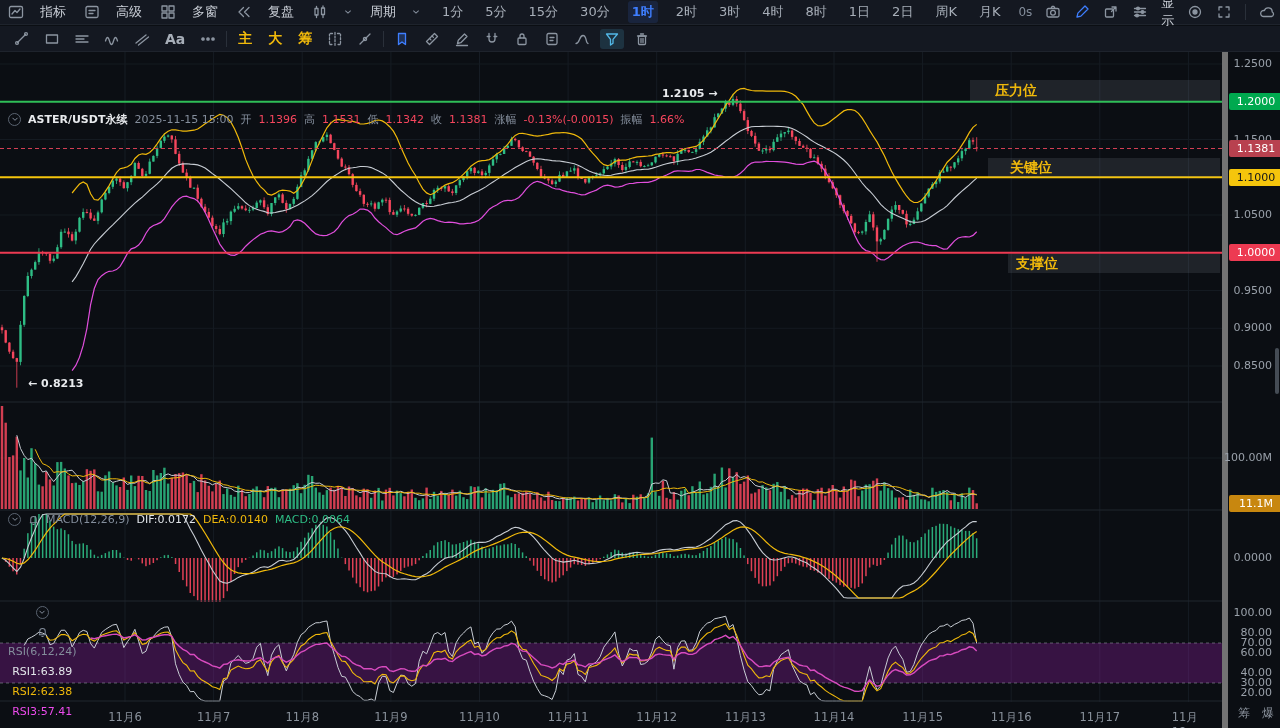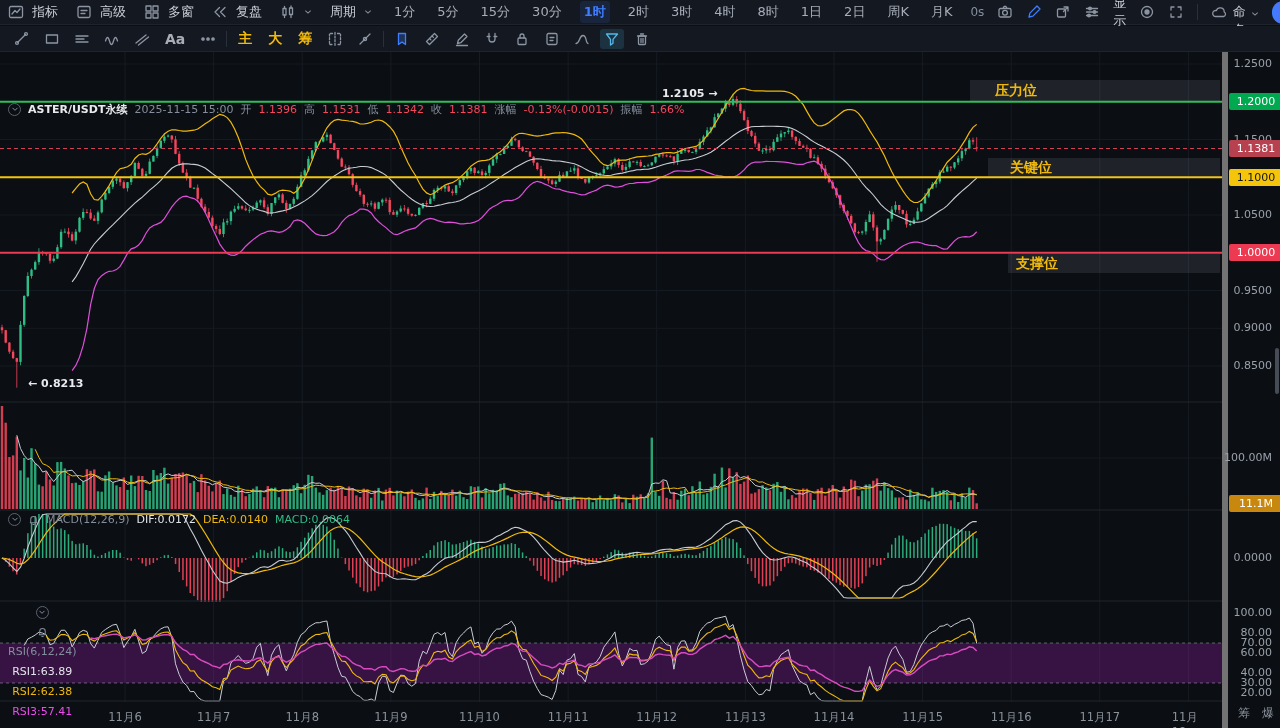--- a/index.html
+++ b/index.html
@@ -1,21 +1,21 @@
 <!DOCTYPE html>
 <html><head>
 <meta charset="utf-8">
 <style>
   html,body{margin:0;padding:0;background:#06080b;}
   *{box-sizing:border-box;font-family:"DejaVu Sans","Liberation Sans",sans-serif;}
   .root{position:relative;width:1280px;height:728px;background:#0B0E13;overflow:hidden;color:#C9CED6;}
   
   .topbar{position:absolute;left:0;top:0;width:1280px;height:25px;background:#141821;
     border-bottom:1px solid #1E232C;display:flex;align-items:center;padding:0 8px;font-size:13px;}
-  .tb-item{display:flex;align-items:center;gap:8px;margin-right:18px;cursor:pointer;color:#C9CED6;white-space:nowrap;}
+  .tb-item{display:flex;align-items:center;gap:16px;margin-right:18px;cursor:pointer;color:#C9CED6;white-space:nowrap;}
   .tb-item svg{display:block;}
   .tf{margin-right:14px;cursor:pointer;color:#A7AEB8;font-size:13px;padding:2px 4px;border-radius:3px;white-space:nowrap;}
   .tf.sel{color:#3E7EFF;background:rgba(62,126,255,.13);font-weight:bold;}
   .topbar-right{margin-left:auto;display:flex;align-items:center;gap:13px;}
   .icon-btn{display:flex;align-items:center;cursor:pointer;}
   .vdiv{width:1px;height:16px;background:#2A303A;}
   .ai-pill{background:linear-gradient(90deg,#3E7EFF,#9C3EF0);color:#fff;font-size:12px;font-weight:bold;
     padding:3px 11px;border-radius:11px;cursor:pointer;white-space:nowrap;}
   .drawbar{position:absolute;left:0;top:26px;width:1280px;height:26px;background:#141821;
     border-bottom:1px solid #1E232C;display:flex;align-items:center;padding:0 10px;gap:6px;}
@@ -1406,21 +1406,21 @@
 <path d="M24.2 593.4L27.8 587.0L31.5 585.2L35.2 583.0L38.9 580.2L42.6 581.1L46.3 582.8L50.0 592.8L53.7 591.3L57.4 584.5L61.1 578.3L64.8 578.2L68.5 583.2L72.1 594.9L75.8 588.1L79.5 580.6L83.2 578.3L86.9 579.5L90.6 591.6L94.3 596.1L98.0 588.3L101.7 580.4L105.4 577.5L109.1 575.1L112.8 573.0L116.5 572.3L120.1 581.7L123.8 595.6L127.5 589.6L131.2 584.7L134.9 577.3L138.6 589.1L142.3 601.5L146.0 599.2L149.7 588.3L153.4 584.5L157.1 580.1L160.8 576.9L164.4 575.2L168.1 574.8L171.8 585.1L175.5 611.8L179.2 622.5L182.9 630.1L186.6 633.4L190.3 639.7L194.0 639.5L197.7 645.1L201.4 647.9L205.1 649.0L208.8 649.0L212.4 649.0L216.1 649.0L219.8 649.0L223.5 629.0L227.2 626.5L230.9 611.0L234.6 607.1L238.3 603.5L242.0 607.9L245.7 611.3L249.4 610.3L253.1 606.3L256.7 595.2L260.4 591.4L264.1 611.0L267.8 623.6L271.5 603.1L275.2 596.1L278.9 592.7L282.6 609.7L286.3 618.9L290.0 610.0L293.7 602.7L297.4 590.2L301.1 582.7L304.7 580.1L308.4 575.4L312.1 572.9L315.8 570.8L319.5 570.7L323.2 569.6L326.9 569.0L330.6 590.1L334.3 602.7L338.0 615.5L341.7 624.3L345.4 625.1L349.0 631.9L352.7 639.5L356.4 642.8L360.1 644.6L363.8 648.3L367.5 648.3L371.2 647.0L374.9 649.0L378.6 630.8L382.3 624.2L386.0 624.8L389.7 638.5L393.4 640.5L397.0 631.3L400.7 623.1L404.4 623.6L408.1 631.7L411.8 634.2L415.5 631.5L419.2 609.1L422.9 599.2L426.6 601.8L430.3 592.4L434.0 582.3L437.7 580.5L441.3 583.0L445.0 580.5L448.7 599.7L452.4 604.5L456.1 590.7L459.8 584.6L463.5 581.1L467.2 577.1L470.9 574.9L474.6 592.0L478.3 590.0L482.0 601.3L485.7 597.2L489.3 586.5L493.0 580.7L496.7 577.1L500.4 576.9L504.1 573.2L507.8 572.1L511.5 569.1L515.2 574.7L518.9 597.7L522.6 606.8L526.3 608.2L530.0 619.6L533.6 629.3L537.3 636.5L541.0 642.6L544.7 643.8L548.4 645.2L552.1 647.5L555.8 638.4L559.5 618.0L563.2 622.6L566.9 608.2L570.6 606.6L574.3 601.6L578.0 622.4L581.6 624.5L585.3 629.9L589.0 614.4L592.7 612.3L596.4 610.0L600.1 604.7L603.8 595.2L607.5 590.2L611.2 585.5L614.9 579.9L618.6 601.4L622.3 614.0L625.9 606.9L629.6 596.4L633.3 598.7L637.0 598.4L640.7 612.5L644.4 611.8L648.1 609.0L651.8 599.7L655.5 587.4L659.2 584.1L662.9 588.8L666.6 592.7L670.3 593.7L673.9 617.2L677.6 595.5L681.3 589.0L685.0 588.9L688.7 598.3L692.4 597.9L696.1 590.9L699.8 579.4L703.5 574.8L707.2 571.2L710.9 569.9L714.6 566.8L718.2 566.0L721.9 565.2L725.6 564.2L729.3 575.2L733.0 572.5L736.7 586.3L740.4 603.7L744.1 618.1L747.8 629.7L751.5 633.7L755.2 638.9L758.9 642.8L762.6 642.1L766.2 637.5L769.9 638.8L773.6 617.4L777.3 608.9L781.0 602.7L784.7 600.1L788.4 597.6L792.1 613.4L795.8 621.2L799.5 628.7L803.2 631.4L806.9 633.0L810.5 642.7L814.2 640.4L817.9 645.8L821.6 648.6L825.3 649.0L829.0 649.0L832.7 649.0L836.4 649.0L840.1 649.0L843.8 649.0L847.5 649.0L851.2 649.0L854.9 649.0L858.5 649.0L862.2 649.0L865.9 629.2L869.6 614.5L873.3 628.7L877.0 637.8L880.7 633.9L884.4 619.1L888.1 605.9L891.8 597.8L895.5 594.1L899.2 601.8L902.8 607.4L906.5 620.2L910.2 619.5L913.9 612.4L917.6 601.1L921.3 593.0L925.0 587.5L928.7 582.4L932.4 579.9L936.1 578.4L939.8 574.3L943.5 573.9L947.2 572.0L950.8 575.0L954.5 572.4L958.2 570.7L961.9 568.4L965.6 567.8L969.3 566.0L973.0 571.2L976.7 591.5" stroke="#C8CDD4" stroke-width="1"></path>
 <path d="M46.3 584.4L50.0 588.2L53.7 587.8L57.4 585.4L61.1 582.6L64.8 582.6L68.5 584.3L72.1 588.7L75.8 586.5L79.5 583.4L83.2 582.3L86.9 582.8L90.6 587.3L94.3 589.1L98.0 586.6L101.7 583.3L105.4 581.8L109.1 580.5L112.8 579.3L116.5 578.8L120.1 582.3L123.8 588.0L127.5 586.0L131.2 584.2L134.9 580.7L138.6 586.1L142.3 592.3L146.0 591.4L149.7 587.2L153.4 585.4L157.1 583.2L160.8 581.3L164.4 580.3L168.1 580.1L171.8 584.3L175.5 597.7L179.2 604.8L182.9 610.6L186.6 613.2L190.3 619.0L194.0 618.9L197.7 624.4L201.4 627.7L205.1 629.8L208.8 632.0L212.4 634.8L216.1 635.8L219.8 637.4L223.5 626.8L227.2 625.7L230.9 618.1L234.6 616.0L238.3 614.1L242.0 615.7L245.7 616.8L249.4 616.4L253.1 614.8L256.7 609.7L260.4 607.7L264.1 614.0L267.8 619.4L271.5 609.6L275.2 605.5L278.9 603.4L282.6 610.8L286.3 615.5L290.0 611.2L293.7 607.4L297.4 599.7L301.1 594.0L304.7 591.8L308.4 587.5L312.1 584.8L315.8 582.5L319.5 582.4L323.2 581.1L326.9 580.5L330.6 589.6L334.3 595.9L338.0 603.2L341.7 609.1L345.4 609.6L349.0 614.4L352.7 620.7L356.4 623.9L360.1 625.7L363.8 629.8L367.5 629.8L371.2 629.4L374.9 631.9L378.6 625.1L382.3 622.4L386.0 622.7L389.7 629.6L393.4 630.9L397.0 627.3L400.7 623.9L404.4 624.1L408.1 627.5L411.8 628.7L415.5 627.7L419.2 618.5L422.9 613.2L426.6 614.0L430.3 608.5L434.0 600.8L437.7 599.3L441.3 600.1L445.0 598.2L448.7 605.1L452.4 607.0L456.1 599.8L459.8 595.8L463.5 593.2L467.2 590.0L470.9 588.0L474.6 595.4L478.3 594.3L482.0 599.4L485.7 597.6L489.3 592.1L493.0 588.4L496.7 585.7L500.4 585.6L504.1 582.7L507.8 581.7L511.5 578.9L515.2 581.3L518.9 592.3L522.6 597.3L526.3 598.1L530.0 604.7L533.6 611.5L537.3 617.3L541.0 623.4L544.7 624.6L548.4 626.0L552.1 628.5L555.8 625.2L559.5 616.7L563.2 619.0L566.9 612.1L570.6 611.3L574.3 608.8L578.0 618.3L581.6 619.4L585.3 622.4L589.0 615.5L592.7 614.5L596.4 613.4L600.1 611.0L603.8 606.2L607.5 603.3L611.2 600.2L614.9 596.0L618.6 604.7L622.3 610.8L625.9 607.4L629.6 601.9L633.3 602.9L637.0 602.7L640.7 608.9L644.4 608.6L648.1 607.6L651.8 603.8L655.5 597.4L659.2 595.2L662.9 597.0L666.6 598.4L670.3 598.8L673.9 608.4L677.6 598.8L681.3 595.1L685.0 595.0L688.7 599.1L692.4 598.9L696.1 595.7L699.8 588.7L703.5 584.9L707.2 581.3L710.9 579.9L714.6 575.9L718.2 574.7L721.9 573.3L725.6 571.7L729.3 577.5L733.0 575.6L736.7 583.1L740.4 593.6L744.1 603.7L747.8 613.2L751.5 616.8L755.2 621.8L758.9 625.9L762.6 625.6L766.2 623.8L769.9 624.7L773.6 615.9L777.3 611.7L781.0 608.5L784.7 607.1L788.4 605.8L792.1 612.2L795.8 616.0L799.5 620.1L803.2 621.6L806.9 622.5L810.5 629.0L814.2 628.2L817.9 632.3L821.6 635.0L825.3 638.4L829.0 640.9L832.7 643.0L836.4 645.1L840.1 647.4L843.8 648.7L847.5 649.0L851.2 649.0L854.9 649.0L858.5 649.0L862.2 649.0L865.9 637.5L869.6 628.7L873.3 634.4L877.0 638.9L880.7 636.7L884.4 628.0L888.1 619.2L891.8 613.1L895.5 610.2L899.2 613.3L902.8 615.6L906.5 621.4L910.2 621.0L913.9 617.6L917.6 611.5L921.3 606.4L925.0 602.4L928.7 598.3L932.4 596.2L936.1 594.9L939.8 590.9L943.5 590.5L947.2 588.5L950.8 589.6L954.5 587.2L958.2 585.6L961.9 582.9L965.6 582.1L969.3 579.4L973.0 581.4L976.7 589.8" stroke="#F0B90B" stroke-width="1.1"></path>
 <path d="M90.6 586.0L94.3 586.8L98.0 585.8L101.7 584.4L105.4 583.7L109.1 583.0L112.8 582.4L116.5 582.1L120.1 583.6L123.8 585.9L127.5 585.2L131.2 584.4L134.9 582.9L138.6 585.2L142.3 588.0L146.0 587.7L149.7 586.0L153.4 585.2L157.1 584.2L160.8 583.3L164.4 582.8L168.1 582.7L171.8 584.4L175.5 590.5L179.2 594.2L182.9 597.4L186.6 599.0L190.3 602.5L194.0 602.5L197.7 606.1L201.4 608.4L205.1 610.0L208.8 611.6L212.4 613.9L216.1 614.7L219.8 616.1L223.5 612.4L227.2 612.0L230.9 609.3L234.6 608.4L238.3 607.7L242.0 608.5L245.7 609.0L249.4 608.9L253.1 608.4L256.7 606.5L260.4 605.8L264.1 608.5L267.8 611.0L271.5 607.3L275.2 605.5L278.9 604.6L282.6 607.9L286.3 610.1L290.0 608.4L293.7 606.7L297.4 603.1L301.1 600.0L304.7 598.7L308.4 596.0L312.1 594.1L315.8 592.4L319.5 592.3L323.2 591.4L326.9 591.0L330.6 594.8L334.3 597.7L338.0 601.3L341.7 604.3L345.4 604.6L349.0 607.2L352.7 610.9L356.4 612.8L360.1 614.0L363.8 616.7L367.5 616.8L371.2 616.6L374.9 618.3L378.6 615.7L382.3 614.6L386.0 614.8L389.7 618.7L393.4 619.5L397.0 618.1L400.7 616.8L404.4 616.9L408.1 618.7L411.8 619.3L415.5 619.0L419.2 615.5L422.9 613.4L426.6 613.7L430.3 611.4L434.0 607.7L437.7 606.9L441.3 607.2L445.0 606.3L448.7 608.9L452.4 609.6L456.1 606.3L459.8 604.2L463.5 602.7L467.2 600.8L470.9 599.6L474.6 602.4L478.3 601.8L482.0 603.9L485.7 603.0L489.3 600.1L493.0 597.9L496.7 596.2L500.4 596.1L504.1 594.1L507.8 593.5L511.5 591.4L515.2 592.3L518.9 596.8L522.6 599.1L526.3 599.4L530.0 602.5L533.6 605.8L537.3 609.0L541.0 612.6L544.7 613.4L548.4 614.3L552.1 615.9L555.8 614.6L559.5 611.2L563.2 612.4L566.9 609.5L570.6 609.1L574.3 608.0L578.0 612.8L581.6 613.4L585.3 615.0L589.0 612.0L592.7 611.6L596.4 611.1L600.1 610.1L603.8 608.0L607.5 606.6L611.2 605.2L614.9 603.0L618.6 606.6L622.3 609.5L625.9 607.9L629.6 605.2L633.3 605.6L637.0 605.6L640.7 608.2L644.4 608.1L648.1 607.7L651.8 606.1L655.5 603.0L659.2 601.9L662.9 602.6L666.6 603.1L670.3 603.3L673.9 607.1L677.6 602.8L681.3 600.8L685.0 600.8L688.7 602.4L692.4 602.4L696.1 600.9L699.8 597.1L703.5 594.7L707.2 592.2L710.9 591.1L714.6 587.7L718.2 586.6L721.9 585.2L725.6 583.4L729.3 586.1L733.0 584.6L736.7 588.3L740.4 593.7L744.1 599.5L747.8 605.6L751.5 608.1L755.2 611.6L758.9 614.6L762.6 614.5L766.2 613.7L769.9 614.3L773.6 610.2L777.3 608.2L781.0 606.6L784.7 605.9L788.4 605.3L792.1 608.6L795.8 610.7L799.5 613.0L803.2 613.9L806.9 614.4L810.5 618.5L814.2 618.1L817.9 620.8L821.6 622.7L825.3 625.3L829.0 627.4L832.7 629.3L836.4 631.2L840.1 633.7L843.8 635.1L847.5 636.2L851.2 637.7L854.9 639.3L858.5 639.4L862.2 638.6L865.9 632.6L869.6 628.1L873.3 631.4L877.0 634.3L880.7 633.2L884.4 628.3L888.1 623.2L891.8 619.4L895.5 617.5L899.2 619.0L902.8 620.1L906.5 623.0L910.2 622.8L913.9 621.0L917.6 617.5L921.3 614.4L925.0 611.9L928.7 609.1L932.4 607.7L936.1 606.8L939.8 603.9L943.5 603.7L947.2 602.2L950.8 602.6L954.5 601.0L958.2 599.8L961.9 597.7L965.6 597.0L969.3 594.8L973.0 595.5L976.7 598.9" stroke="#D84BBF" stroke-width="1.4"></path>
         </g>
         <line x1="0" y1="350" x2="1222" y2="350" stroke="#20262F" stroke-width="1"></line>
         <line x1="0" y1="458" x2="1222" y2="458" stroke="#20262F" stroke-width="1"></line>
         <line x1="0" y1="549" x2="1222" y2="549" stroke="#20262F" stroke-width="1"></line>
         <line x1="0" y1="649" x2="1222" y2="649" stroke="#20262F" stroke-width="1"></line>
       </svg>
 
-    <div class="legend" style="left:8px;top:50px;" id="legend-symbol">
+    <div class="legend" style="left:8px;top:60px;" id="legend-symbol">
         <span class="chev-circle">
           <svg width="8" height="5" viewBox="0 0 9 6" fill="none" stroke="#848E9C" stroke-width="1.2">
             <polyline points="1.5 1 4.5 4 7.5 1"></polyline>
           </svg>
         </span>
         <span style="color:#E8EAED;font-weight:bold;">ASTER/USDT永续</span>
         <span style="color:#848E9C;">2025-11-15 15:00</span>
         <span style="color:#848E9C;">开</span>
         <span style="color:#F6465D;">1.1396</span>
         <span style="color:#848E9C;">高</span>

